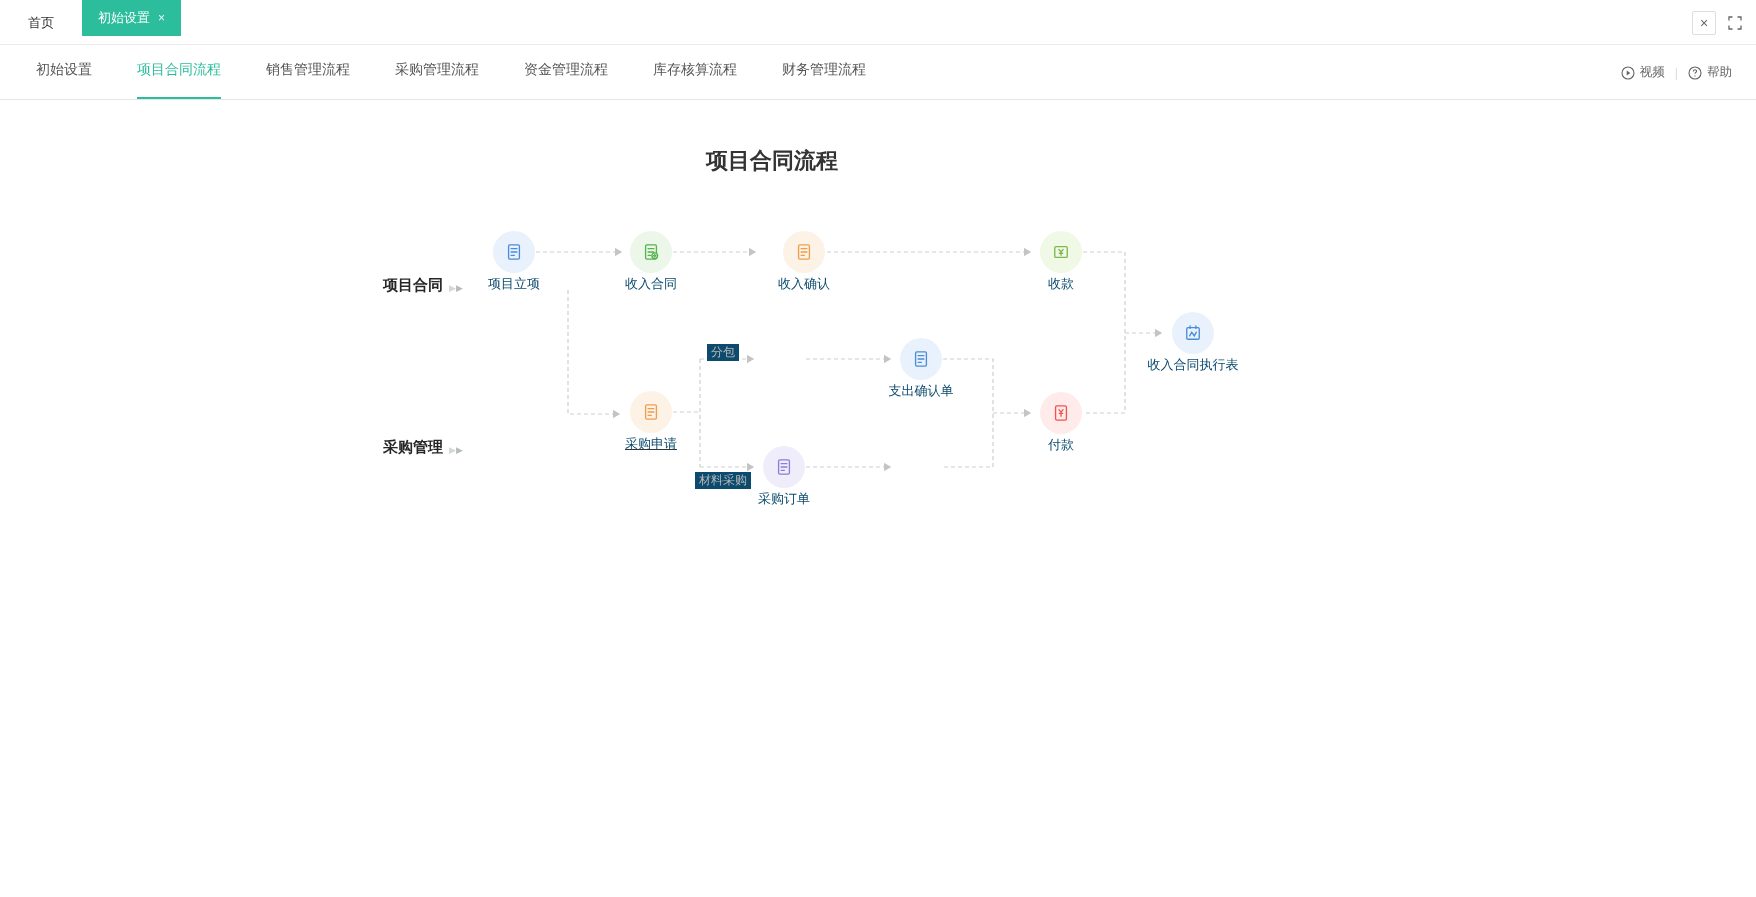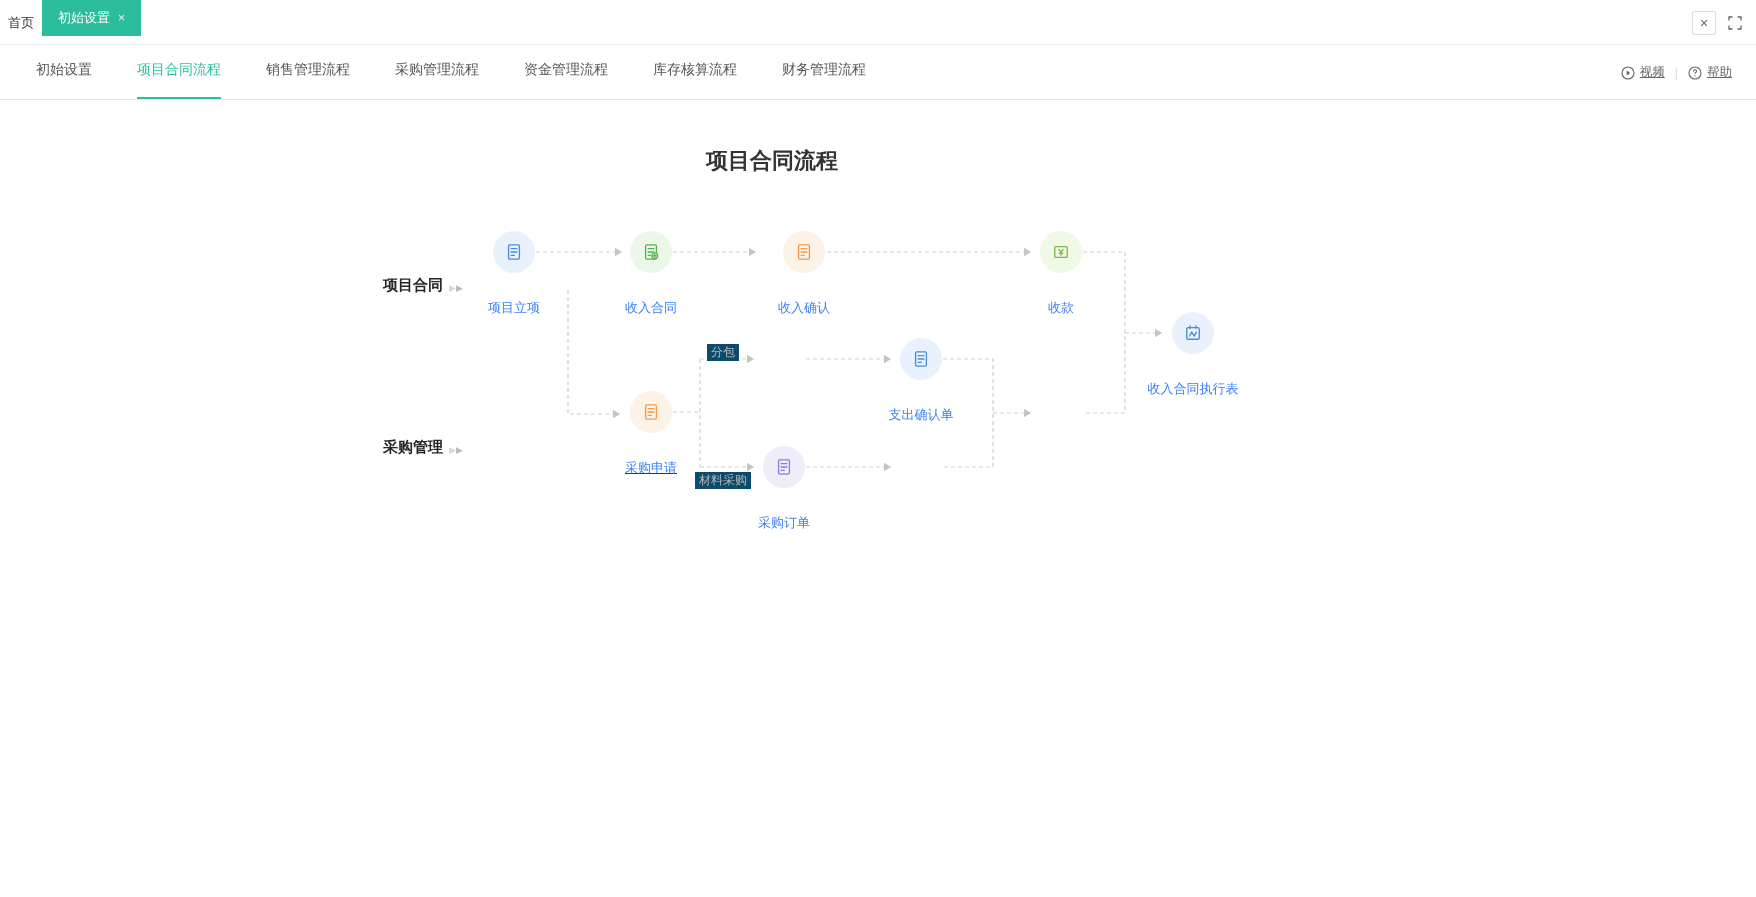--- a/index.html
+++ b/index.html
@@ -2,50 +2,50 @@
 <html style="--brand: #2bbd9c;"><head>
 <meta charset="utf-8">
 <style>
   * { margin:0; padding:0; box-sizing:border-box; }
   html,body { width:1756px; height:897px; overflow:hidden; background:#fff;
     font-family:"Liberation Sans","DejaVu Sans",sans-serif; color:#333; }
 
   
   .topbar { position:relative; height:45px; background:#fff; border-bottom:1px solid #ebebeb;
     display:flex; align-items:flex-start; }
-  .home-tab { height:45px; display:flex; align-items:center; padding:0 8px; font-size:13px; color:#333; cursor:pointer; }
+  .home-tab { height:45px; display:flex; align-items:center; padding:0 28px; font-size:13px; color:#333; cursor:pointer; }
   .active-wintab { height:36px; display:flex; align-items:center; gap:8px; padding:0 16px;
     background:var(--brand,#2bbd9c); color:#fff; font-size:13px; cursor:pointer; }
   .active-wintab .tab-x { font-size:12px; opacity:.9; }
   .topbar-right { position:absolute; right:12px; top:0; height:45px; display:flex; align-items:center; gap:10px; }
   .win-btn { width:24px; height:24px; border:1px solid #ddd; border-radius:2px; background:#fff;
     color:#666; font-size:14px; line-height:22px; text-align:center; cursor:pointer; }
   .expand-btn { width:18px; height:18px; display:flex; align-items:center; justify-content:center; cursor:pointer; }
 
   
   .tabbar { position:relative; height:55px; border-bottom:1px solid #e6e6e6; display:flex;
     align-items:stretch; padding-left:36px; }
   .tab { display:flex; align-items:center; margin-right:45px; font-size:14px; color:#555;
     cursor:pointer; border-bottom:2px solid transparent; padding-bottom:2px; }
   .tab.active { color:var(--brand,#2bbd9c); border-bottom-color:var(--brand,#2bbd9c); }
   .help-area { position:absolute; right:24px; top:0; height:55px; display:flex; align-items:center;
-    gap:10px; font-size:12.5px; color:#666;text-decoration:underline; }
+    gap:10px; font-size:12.5px; color:#666; }
   .help-item { display:flex; align-items:center; gap:5px; cursor:pointer; }
   .help-sep { color:#ddd; }
 
   
   .stage { position:relative; width:1756px; height:796px; }
   .page-title { position:absolute; left:772px; top:46px; transform:translateX(-50%);
     font-size:22px; font-weight:600; color:#333; white-space:nowrap; }
   .connectors { position:absolute; left:0; top:0; pointer-events:none; }
 
   .node { position:absolute; width:120px; display:flex; flex-direction:column; align-items:center; }
   .bubble { width:42px; height:42px; border-radius:50%; background:var(--bg,#eee);
     display:flex; align-items:center; justify-content:center; color:var(--c,#888); }
-  .node-label { margin-top:26px; font-size:13px; color:#3b82f6; white-space:nowrap; }
+  .node-label { margin-top:2px; font-size:13px; color:#0c4a6e; white-space:nowrap; }
 
   .group-label { position:absolute; font-size:15px; font-weight:700; color:#262626;
     display:flex; align-items:center; gap:6px; white-space:nowrap;margin-top:33px; }
   .chev { font-size:9px; line-height:1; }
   .chev.light { color:#d6d6d6; }
   .chev.dark { color:#b5bcc0; }
 
   .edge-label { position:absolute; transform:translateX(-50%); font-size:12px; color:#b9b9b9;
     background:#0c4a6e; padding:0 4px; white-space:nowrap; }
 </style>
@@ -223,14 +223,23 @@
     <span class="bubble">
       <svg width="20" height="20" viewBox="0 0 24 24" fill="none" stroke="currentColor" stroke-width="1.6" stroke-linecap="round">
         <rect x="5.5" y="3.5" width="13" height="17" rx="1.5"></rect>
           <path d="M8.5 8h7 M8.5 12h7 M8.5 16h4"></path>
       </svg>
     </span>
     <span class="node-label">采购订单</span>
   </div>
 
 
+  <div class="node" style="left: 1001px; top: 292px; --c: #ef5350; --bg: #feebea;">
+    <span class="bubble">
+      <svg width="20" height="20" viewBox="0 0 24 24" fill="none" stroke="currentColor" stroke-width="1.6" stroke-linecap="round">
+        <rect x="5.5" y="3.5" width="13" height="17" rx="1.5"></rect>
+          <path d="M9.5 8l2.5 3 2.5-3 M12 11v5 M10 12.5h4"></path>
+      </svg>
+    </span>
+    <span class="node-label">付款</span>
+  </div>
 
 </div>
 
 </body></html>

